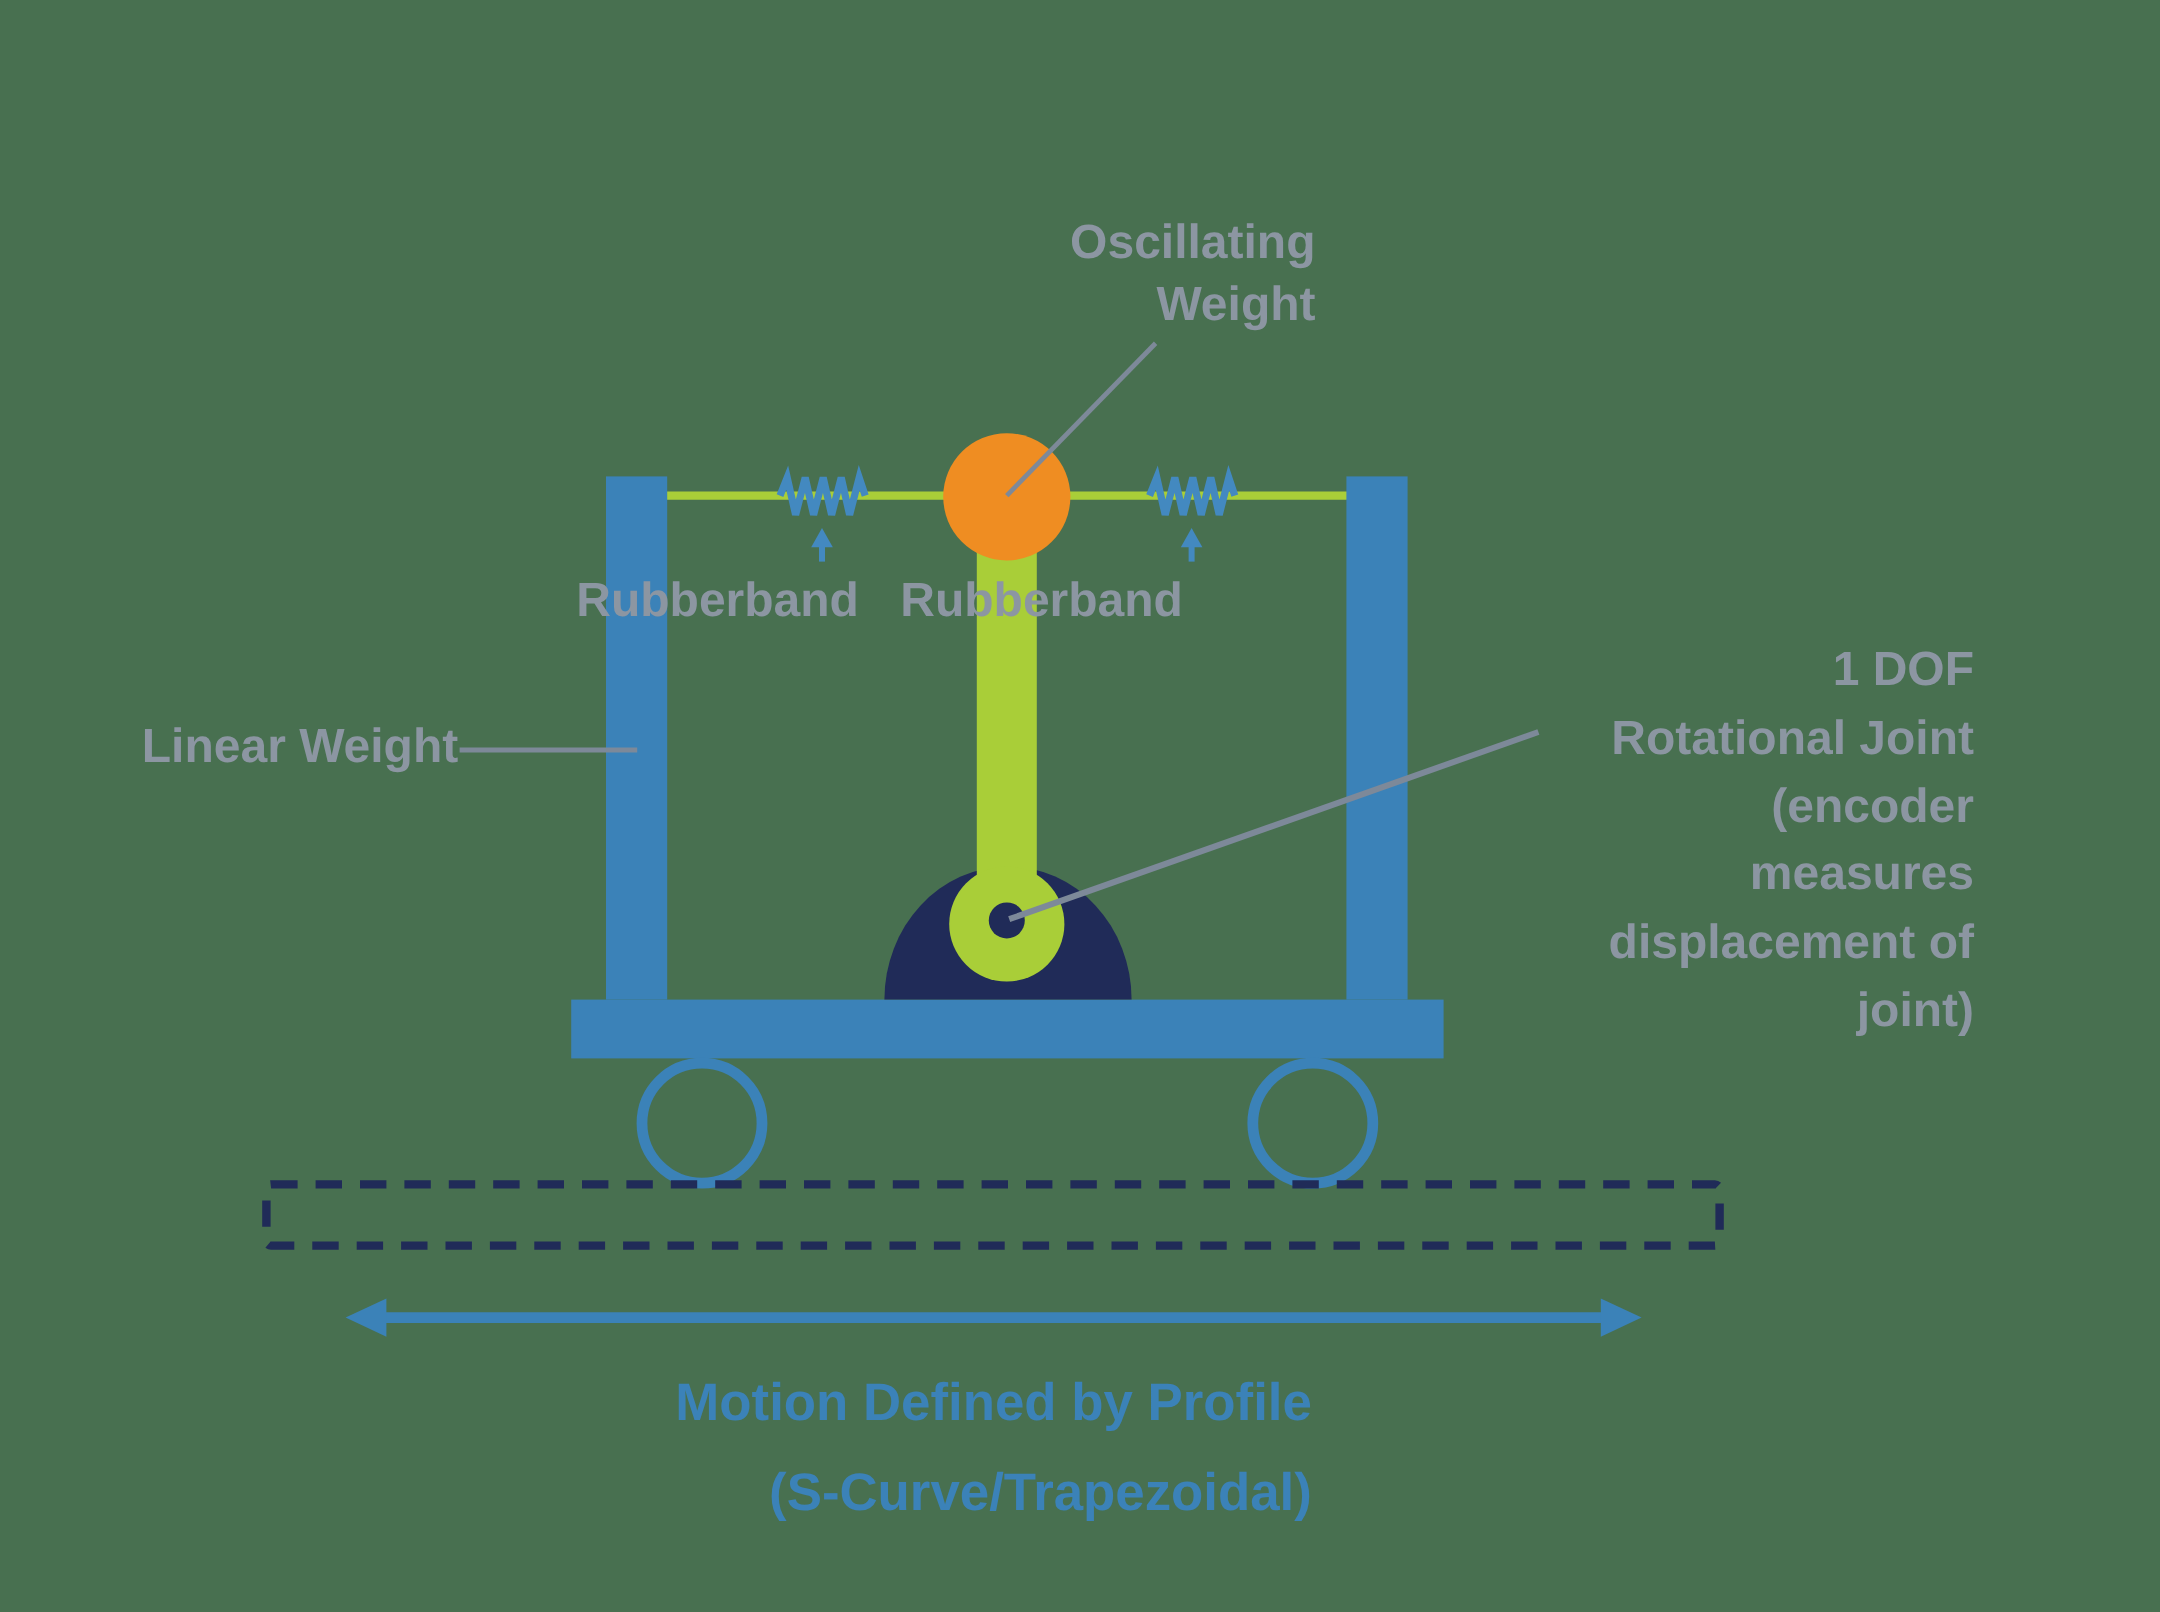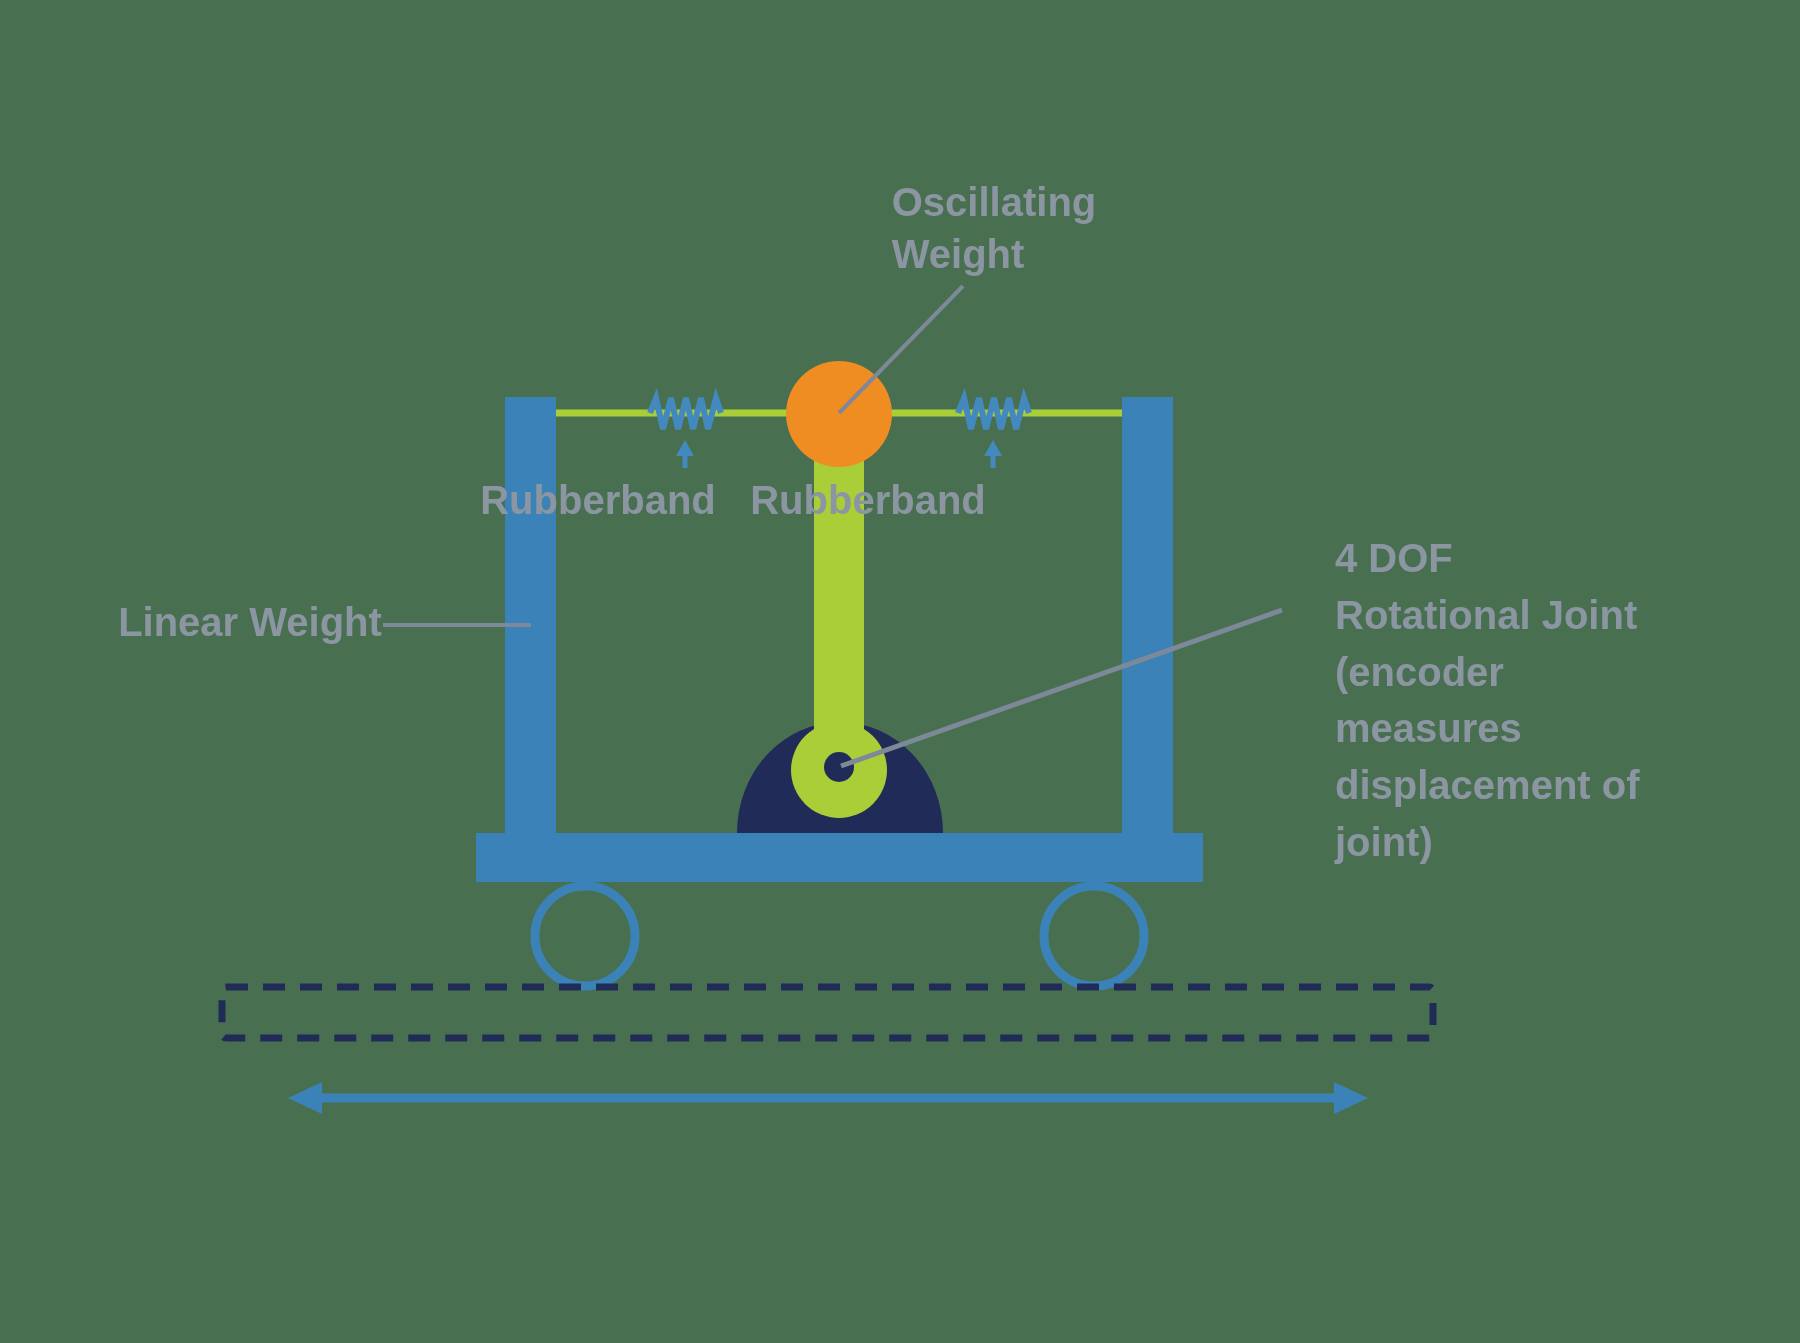--- a/index.html
+++ b/index.html
@@ -10,21 +10,21 @@
   
   .f-blue{fill:var(--blue);}          .f-navy{fill:var(--navy);}
   .f-lime{fill:var(--lime);}          .f-orange{fill:var(--orange);}
   .f-spring{fill:var(--spring_blue);}
   .s-lime{stroke:var(--lime);fill:none;}
   .s-blue{stroke:var(--blue);fill:none;}
   .s-navy{stroke:var(--navy);fill:none;}
   .s-spring{stroke:var(--spring_blue);fill:none;}
   .s-pointer{stroke:var(--pointer_gray);fill:none;}
 
-  .label{position:absolute;transform:translateX(-50%);text-align:left;
+  .label{position:absolute;transform:translateX(-50%);text-align:right;
          white-space:pre-line;font-weight:600;}
   .label.gray{color:var(--label_gray);}
   .label.blue{color:var(--blue);font-weight:700;}
 
   .lbl-osc    {left:994px;  top:176px;  font-size:40px; line-height:1.3;}
   .lbl-rb-l   {left:598px;  top:478px;  font-size:40px;}
   .lbl-rb-r   {left:868px;  top:478px;  font-size:40px;}
   .lbl-stage  {left:250px;  top:600px;  font-size:40px;}
   .lbl-joint  {left:1490px; top:530px;  font-size:40px; line-height:1.42;}
   .lbl-motion {left:828px;  top:1132px; font-size:44px; line-height:1.7;}
@@ -71,16 +71,18 @@
     <line x1="963" y1="286" x2="839" y2="413" stroke-width="4" class="s-pointer"></line>
     <line x1="383" y1="625" x2="531" y2="625" stroke-width="4" class="s-pointer"></line>
     <line x1="841" y1="766" x2="1282" y2="610" stroke-width="5" class="s-pointer"></line>
   </svg>
 
   <div class="label gray lbl-osc">Oscillating
 Weight</div>
   <div class="label gray lbl-rb-l">Rubberband</div>
   <div class="label gray lbl-rb-r">Rubberband</div>
   <div class="label gray lbl-stage">Linear Weight</div>
-  <div class="label gray lbl-joint">4 DOF Rotational Joint
+  <div class="label gray lbl-joint">1 DOF Rotational Joint
 (encoder measures
 displacement of joint)</div>
+  <div class="label blue lbl-motion">Motion Defined by Profile
+(S-Curve/Trapezoidal)</div>
 </div>
 
 </body></html>

